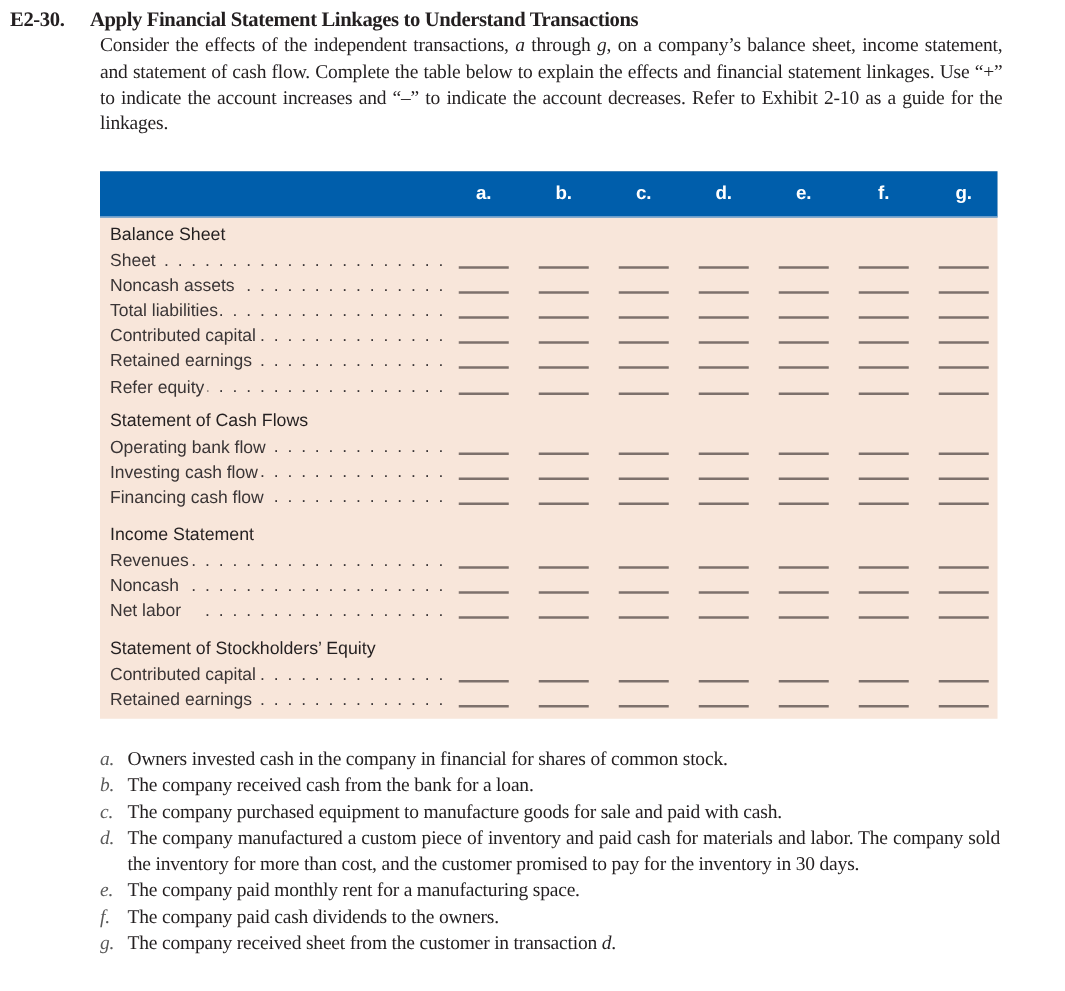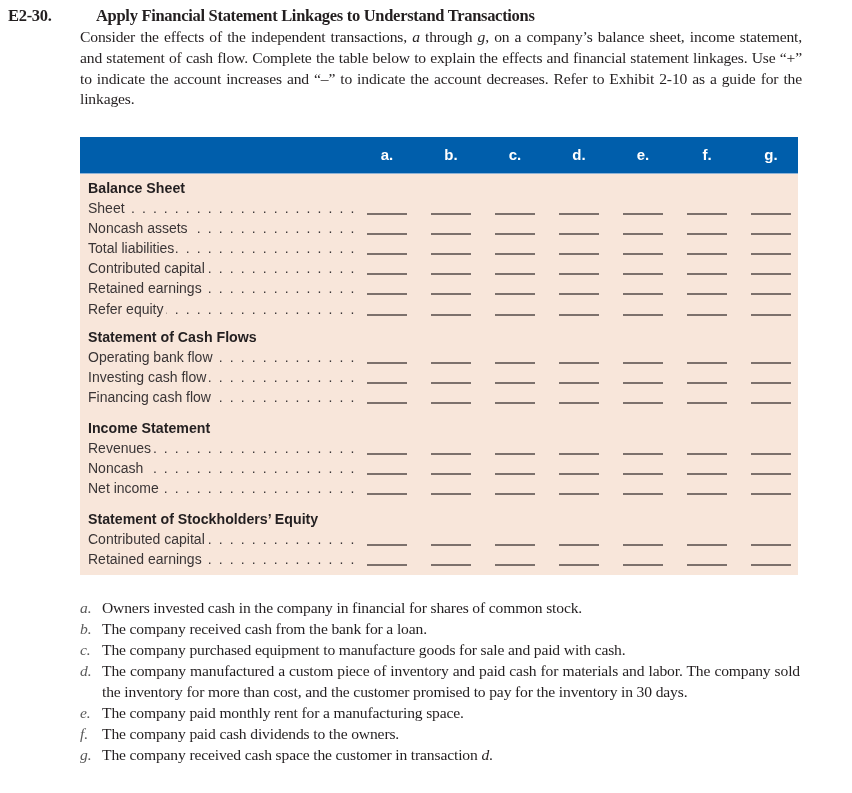--- a/index.html
+++ b/index.html
@@ -2,28 +2,28 @@
 <html><head>
 <meta charset="utf-8">
 <style>
   html, body { margin: 0; padding: 0; background: #ffffff; }
   body { width: 852px; height: 793px; position: relative; overflow: hidden; color: #231f20; }
   .serif { font-family: "Liberation Serif", "DejaVu Serif", serif; }
   .sans { font-family: "Liberation Sans", "DejaVu Sans", sans-serif; }
 
   .problem-head { position: absolute; left: 8px; top: 6px; width: 800px; }
   .problem-num { position: absolute; left: 0; top: 0; font-weight: bold; font-size: 16.5px; letter-spacing: -0.3px; }
-  .problem-title { position: absolute; left: 88px; top: 0; font-weight: bold; font-size: 16.5px; letter-spacing: -0.3px; white-space: nowrap; }
+  .problem-title { position: absolute; left: 64px; top: 0; font-weight: bold; font-size: 16.5px; letter-spacing: -0.3px; white-space: nowrap; }
   .problem-body { position: absolute; left: 72px; top: 21px; width: 722px; font-size: 15.6px; line-height: 20.8px; text-align: justify; letter-spacing: -0.15px; }
 
   .table { position: absolute; left: 80px; top: 137px; width: 718px; height: 438px; background: #f8e6da; }
   .table-header { position: absolute; left: 0; top: 0; width: 718px; height: 36px; background: #005eab; border-bottom: 1px solid #8fb3d6; }
   .col-head { position: absolute; top: 9px; width: 40px; text-align: center; color: #ffffff; font-weight: bold; font-size: 15px; }
 
-  .section-title { position: absolute; left: 8px; font-weight: bold; font-size: 14.2px; color: #231f20; white-space: nowrap; }
+  .section-title { position: absolute; left: 8px; font-weight: normal; font-size: 14.2px; color: #231f20; white-space: nowrap; }
   .row { position: absolute; left: 0; width: 718px; height: 20px; }
   .row-label { position: absolute; left: 8px; top: 0; font-size: 14px; color: #3a3536; white-space: nowrap; }
   .row-leader { position: absolute; top: 0; font-size: 14px; color: #3a3536; white-space: nowrap; overflow: hidden; letter-spacing: 1.6px; }
   .blank { position: absolute; top: 13px; width: 40px; height: 2px; background: #7d716c; }
 
   .transactions { position: absolute; left: 80px; top: 597px; width: 720px; font-size: 15.6px; line-height: 21px; letter-spacing: -0.15px; }
   .tx { position: relative; padding-left: 22px; }
   .tx-letter { position: absolute; left: 0; top: 0; font-style: italic; color: #5a5a5a; }
   .tx-text { display: block; }
 </style>
@@ -166,21 +166,21 @@
         <span class="row-leader" style="left: 71px; width: 205px; direction: rtl;">. . . . . . . . . . . . . . . . . . . . . . . . . . . . . . . . . . . .</span>
         <div class="blank" style="left: 287px;"></div>
         <div class="blank" style="left: 351px;"></div>
         <div class="blank" style="left: 415px;"></div>
         <div class="blank" style="left: 479px;"></div>
         <div class="blank" style="left: 543px;"></div>
         <div class="blank" style="left: 607px;"></div>
         <div class="blank" style="left: 671px;"></div>
       </div>
       <div class="row" style="top: 343.2px;">
-        <span class="row-label">Net income</span>
+        <span class="row-label">Net labor</span>
         <span class="row-leader" style="left: 81px; width: 195px; direction: rtl;">. . . . . . . . . . . . . . . . . . . . . . . . . . . . . . . . . . . .</span>
         <div class="blank" style="left: 287px;"></div>
         <div class="blank" style="left: 351px;"></div>
         <div class="blank" style="left: 415px;"></div>
         <div class="blank" style="left: 479px;"></div>
         <div class="blank" style="left: 543px;"></div>
         <div class="blank" style="left: 607px;"></div>
         <div class="blank" style="left: 671px;"></div>
       </div>
       <div class="section-title" style="top: 374px;">Statement of Stockholders’ Equity</div>
@@ -229,15 +229,15 @@
   <div class="tx">
     <span class="tx-letter">e.</span>
     <span class="tx-text">The company paid monthly rent for a manufacturing space.</span>
   </div>
   <div class="tx">
     <span class="tx-letter">f.</span>
     <span class="tx-text">The company paid cash dividends to the owners.</span>
   </div>
   <div class="tx">
     <span class="tx-letter">g.</span>
-    <span class="tx-text"><span>The company received cash space the customer in transaction </span><i>d</i><span>.</span></span>
+    <span class="tx-text"><span>The company received sheet from the customer in transaction </span><i>d</i><span>.</span></span>
   </div>
 </div>
 
 </body></html>

